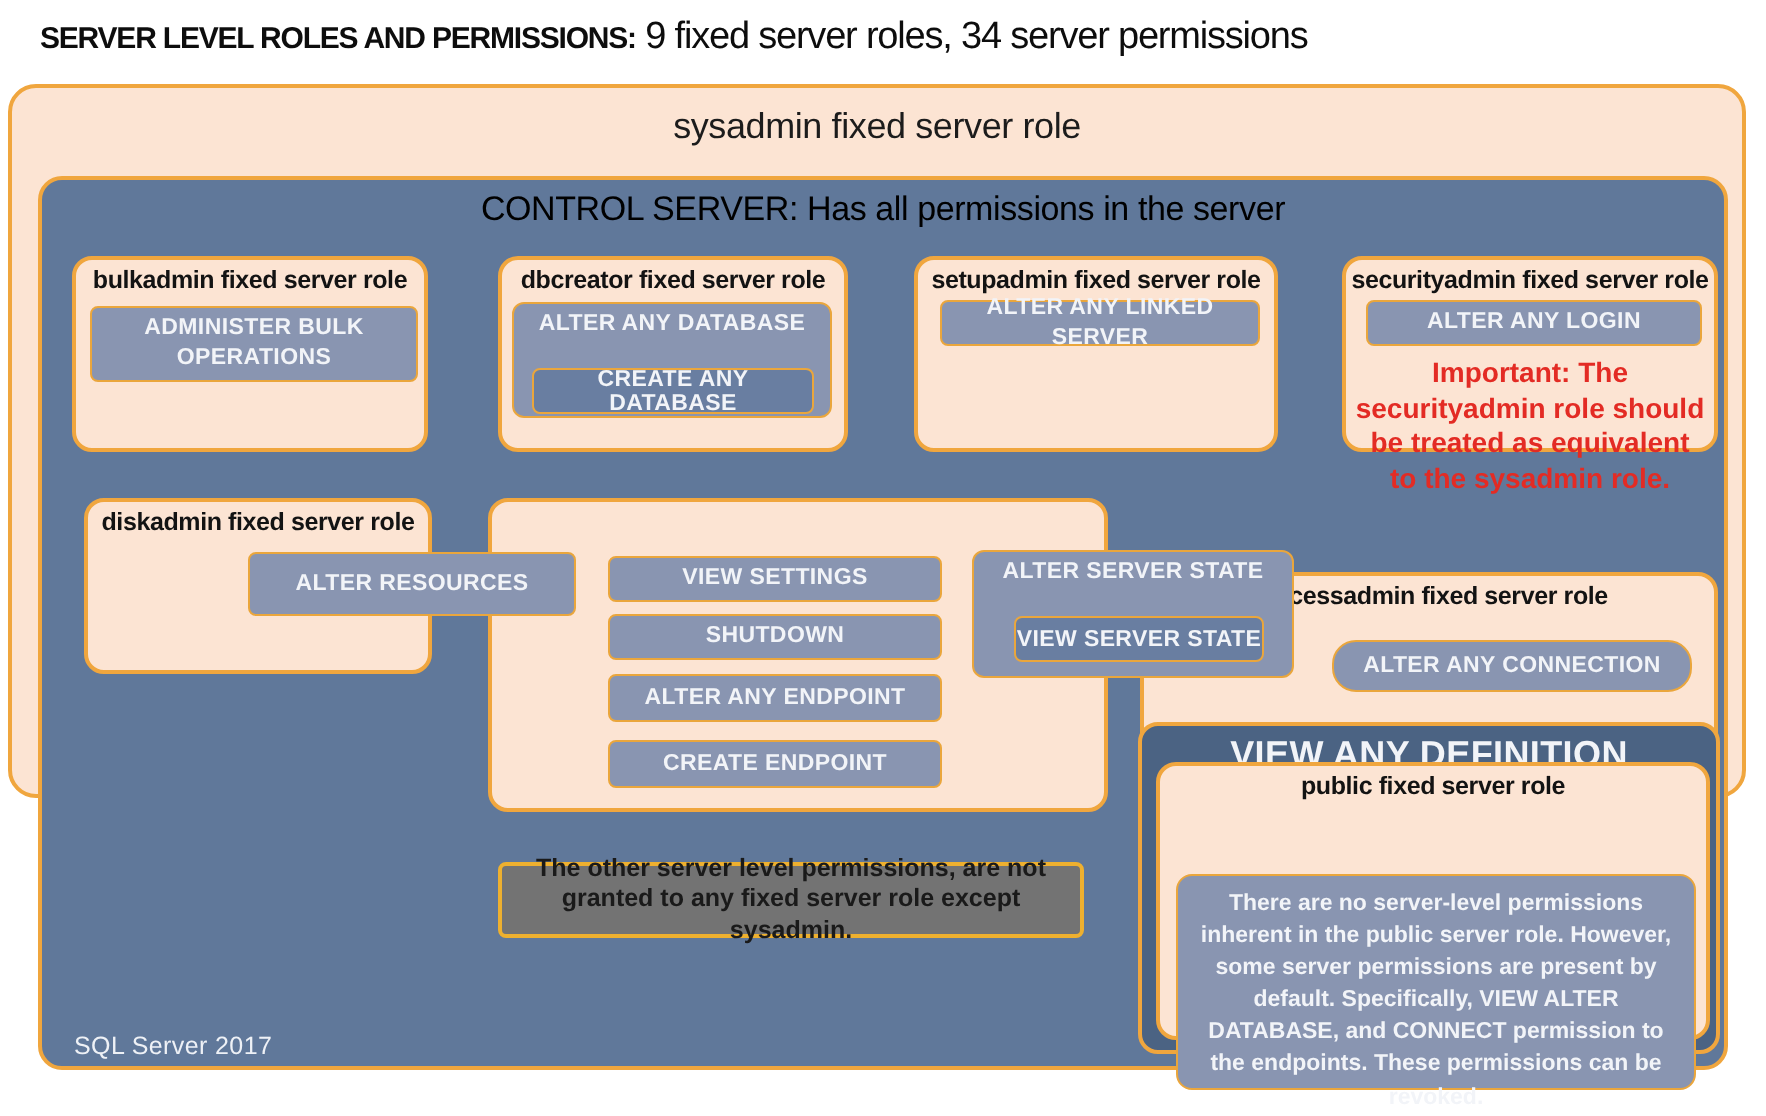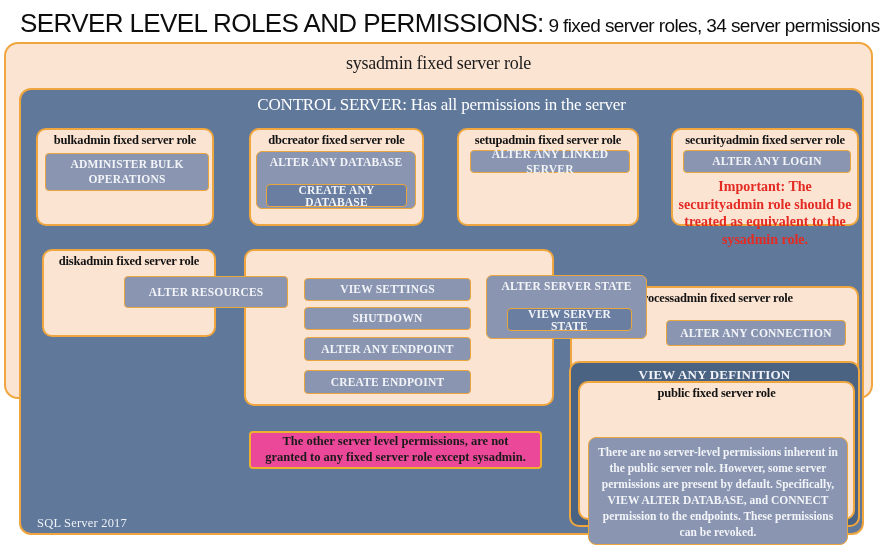--- a/index.html
+++ b/index.html
@@ -15,32 +15,31 @@
   }
 
   
   .page-title {
     position: absolute;
     left: 20px; top: 8px;
     white-space: nowrap;
     letter-spacing: -0.6px;
     color: #0d0d0d;
   }
-  .t-strong { font-size: 26px; font-weight: normal; }
+  .t-strong { font-size: 15px; font-weight: bold; }
   .t-sub    { font-size: 19px; font-weight: normal; }
 
   
   .outer {
     position: absolute;
     left: 4px; top: 42px;
     width: 869px; height: 357px;
     background: #fce4d3;
     border: 2px solid #f0a63e;
     border-radius: 14px;
-    font-family: Liberation Serif, serif;
   }
   .outer-title {
     position: absolute;
     left: 0; right: 0; top: 9px;
     text-align: center;
     font-size: 18px;
     color: #1c1c1c;
     letter-spacing: -0.2px;
   }
 
@@ -51,21 +50,21 @@
     width: 845px; height: 447px;
     background: #60789a;
     border: 2px solid #f0a63e;
     border-radius: 12px;
   }
   .control-title {
     position: absolute;
     left: 0; right: 0; top: 5px;
     text-align: center;
     font-size: 17px;
-    color: #ffffff;
+    color: #000000;
     letter-spacing: -0.2px;
   }
 
   
   .role {
     position: absolute;
     background: #fce4d3;
     border: 2px solid #f0a63e;
     border-radius: 10px;
   }
@@ -130,21 +129,21 @@
     position: absolute;
     background: #4b6383;
     border: 2px solid #f0a63e;
     border-radius: 10px;
   }
   .vad-title {
     position: absolute;
     left: 0; right: 0; top: 4px;
     text-align: center;
     color: #f2f4f8;
-    font-size: 13px;
+    font-size: 18px;
     font-weight: bold;
     letter-spacing: 0.2px;
   }
   .public-box {
     position: absolute;
     background: #fce4d3;
     border: 2px solid #f0a63e;
     border-radius: 10px;
   }
   .public-desc {
@@ -157,21 +156,21 @@
     font-weight: bold;
     text-align: center;
     line-height: 1.4;
     padding: 6px 8px;
     margin-top: 32px;
   }
 
   
   .note {
     position: absolute;
-    background: #ec4899;
+    background: #737373;
     border: 2px solid #eeb02f;
     border-radius: 4px;
     display: flex;
     align-items: center;
     justify-content: center;
     text-align: center;
     font-size: 12.5px;
     font-weight: bold;
     color: #1a1a1a;
     line-height: 1.25;
@@ -232,21 +231,21 @@
 
       <div class="role" style="left:223px; top:159px; width:310px; height:157px;">
         <div class="perm" style="left:58px; top:27px; width:167px; height:23px;">VIEW SETTINGS</div>
         <div class="perm" style="left:58px; top:56px; width:167px; height:23px;">SHUTDOWN</div>
         <div class="perm" style="left:58px; top:86px; width:167px; height:24px;">ALTER ANY ENDPOINT</div>
         <div class="perm" style="left:58px; top:119px; width:167px; height:24px;">CREATE ENDPOINT</div>
       </div>
 
       <div class="role" style="left:549px; top:152px; width:289px; height:107px;margin-top:44px;">
         <div class="role-title">processadmin fixed server role</div>
-        <div class="perm" style="left:94px; top:32px; width:180px; height:26px;">ALTER ANY CONNECTION</div>
+        <div class="perm" style="left:94px; top:32px; width:180px; height:26px;border-radius:12px;">ALTER ANY CONNECTION</div>
       </div>
 
       <div class="panel" style="left:465px; top:185px; width:161px; height:64px; z-index:5;">
         <div class="panel-label">ALTER SERVER STATE</div>
         <div class="perm-dark" style="left:20px; top:32px; width:125px; height:23px;">VIEW SERVER STATE</div>
       </div>
 
       <div class="vad" style="left:548px; top:271px; width:291px; height:166px;">
         <div class="vad-title">VIEW ANY DEFINITION</div>
         <div class="public-box" style="left:7px; top:18px; width:277px; height:139px;">

